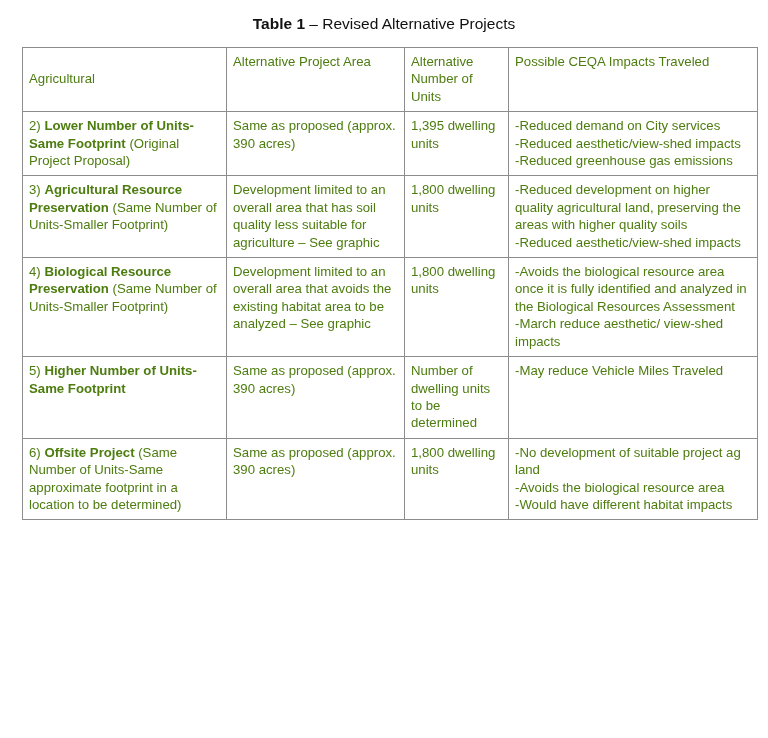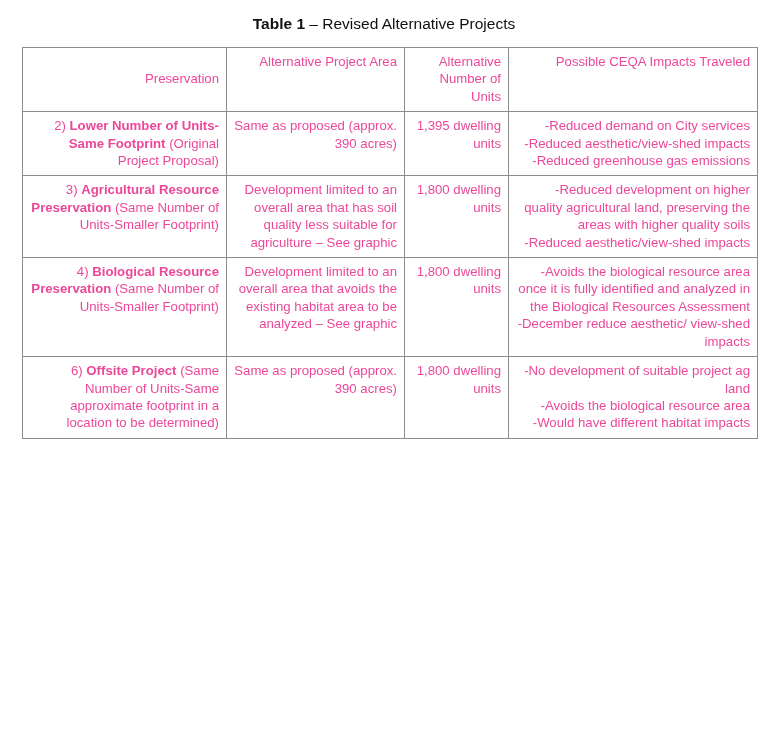--- a/index.html
+++ b/index.html
@@ -57,22 +57,22 @@
     background: #ffffff;
   }
 
   table.alt-table td,
   table.alt-table th {
     border: 1px solid #8d8d8d;
     padding: 5px 7px 6px 6px;
     vertical-align: top;
     font-size: 13.2px;
     line-height: 17.4px;
-    color: #ec4899;
-    text-align: right;
+    color: #4d7c0f;
+    text-align: left;
     font-weight: normal;
     box-sizing: border-box;
     word-wrap: break-word;
     overflow-wrap: break-word;
   }
 
   
   col.c1 { width: 204px; }
   col.c2 { width: 178px; }
   col.c3 { width: 104px; }
@@ -120,21 +120,21 @@
   <div class="tbl-wrap">
     <table class="alt-table">
       <colgroup>
         <col class="c1">
         <col class="c2">
         <col class="c3">
         <col class="c4">
       </colgroup>
       <thead>
         <tr>
-          <th class="h-alt">Preservation</th>
+          <th class="h-alt">Agricultural</th>
           <th>Alternative Project Area</th>
           <th>Alternative Number of Units</th>
           <th>Possible CEQA Impacts Traveled</th>
         </tr>
       </thead>
       <tbody id="tbody">
           <tr>
             <td class="v-mid cell-lines"><span class="num">2)</span>&nbsp;<span class="bold-name">Lower Number of Units-Same Footprint</span><span class="sub-note"> (Original Project Proposal)</span></td>
             <td class="v-mid">Same as proposed (approx. 390 acres)</td>
             <td class="v-mid">1,395 dwelling units</td>
@@ -152,21 +152,29 @@
               <span class="impact-line">-Reduced development on higher quality agricultural land, preserving the areas with higher quality soils</span>
               <span class="impact-line">-Reduced aesthetic/view-shed impacts</span>
             </td>
           </tr>
           <tr>
             <td class="v-mid cell-lines"><span class="num">4)</span>&nbsp;<span class="bold-name">Biological Resource Preservation</span><span class="sub-note"> (Same Number of Units-Smaller Footprint)</span></td>
             <td class="v-mid">Development limited to an overall area that avoids the existing habitat area to be analyzed – See graphic</td>
             <td class="v-mid">1,800 dwelling units</td>
             <td class="v-top">
               <span class="impact-line">-Avoids the biological resource area once it is fully identified and analyzed in the Biological Resources Assessment</span>
-              <span class="impact-line">-December reduce aesthetic/ view-shed impacts</span>
+              <span class="impact-line">-March reduce aesthetic/ view-shed impacts</span>
+            </td>
+          </tr>
+          <tr>
+            <td class="v-mid cell-lines"><span class="num">5)</span>&nbsp;<span class="bold-name">Higher Number of Units-Same Footprint</span></td>
+            <td class="v-mid">Same as proposed (approx. 390 acres)</td>
+            <td class="v-mid">Number of dwelling units to be determined</td>
+            <td class="v-top">
+              <span class="impact-line">-May reduce Vehicle Miles Traveled</span>
             </td>
           </tr>
           <tr>
             <td class="v-mid cell-lines"><span class="num">6)</span>&nbsp;<span class="bold-name">Offsite Project</span><span class="sub-note"> (Same Number of Units-Same approximate footprint in a location to be determined)</span></td>
             <td class="v-mid">Same as proposed (approx. 390 acres)</td>
             <td class="v-mid">1,800 dwelling units</td>
             <td class="v-top">
               <span class="impact-line">-No development of suitable project ag land</span>
               <span class="impact-line">-Avoids the biological resource area</span>
               <span class="impact-line">-Would have different habitat impacts</span>

